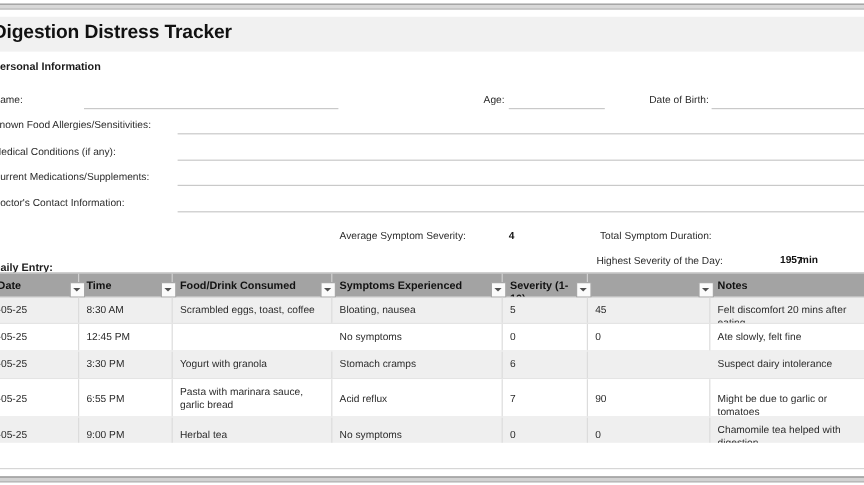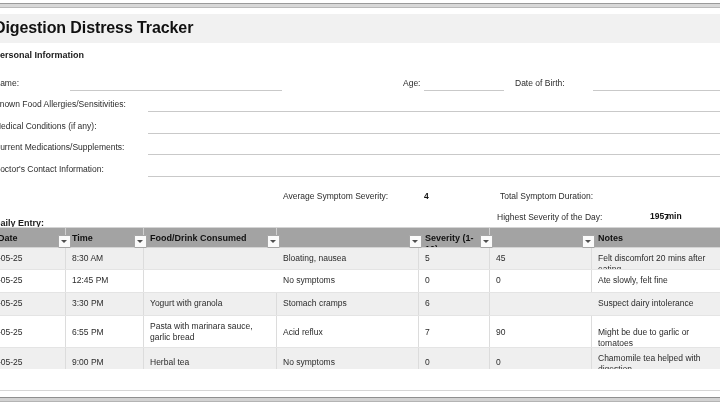--- a/index.html
+++ b/index.html
@@ -24,21 +24,21 @@
   #sec-daily{left:-6px;top:218px;}
 
   
   .pi-label{position:absolute;font-size:8.5px;color:#2b2b2b;white-space:nowrap;}
   .pi-line{position:absolute;height:0;border-bottom:1px solid #c9c9c9;}
 
   #lbl-name{left:-6px;top:78px;}
   #line-name{left:70px;top:90px;width:212px;}
   #lbl-age{left:403px;top:78px;}
   #line-age{left:424px;top:90px;width:80px;}
-  #lbl-dob{left:515px;top:78px;}
+  #lbl-dob{left:541px;top:78px;}
   #line-dob{left:593px;top:90px;width:127px;}
 
   #lbl-allerg{left:-6px;top:99px;}
   #line-allerg{left:148px;top:111px;width:572px;}
   #lbl-medcond{left:-6px;top:121px;}
   #line-medcond{left:148px;top:133px;width:572px;}
   #lbl-meds{left:-6px;top:142px;}
   #line-meds{left:148px;top:154px;width:572px;}
   #lbl-doc{left:-6px;top:164px;}
   #line-doc{left:148px;top:176px;width:572px;}
@@ -130,34 +130,36 @@
   <div class="sum-label" id="sum-l3">Highest Severity of the Day:</div>
   <div class="sum-value" id="sum-v3">7</div>
 
   <div class="sec-head" id="sec-daily">Daily Entry:</div>
 
   <div class="tbl">
     <div class="row hrow">
       <div class="cell c0">Date</div>
       <div class="cell c1">Time</div>
       <div class="cell c2">Food/Drink Consumed</div>
+      <div class="cell c3">Symptoms Experienced</div>
       <div class="cell c4">Severity (1-10)</div>
       <div class="cell c6">Notes</div>
 
       <div class="filt" id="f0"></div>
       <div class="filt" id="f1"></div>
       <div class="filt" id="f2"></div>
       <div class="filt" id="f3"></div>
       <div class="filt" id="f4"></div>
       <div class="filt" id="f5"></div>
     </div>
 
     <div class="row drow odd" style="height:22px">
       <div class="cell c0">-05-25</div>
       <div class="cell c1">8:30 AM</div>
+      <div class="cell c2">Scrambled eggs, toast, coffee</div>
       <div class="cell c3">Bloating, nausea</div>
       <div class="cell c4">5</div>
       <div class="cell c5">45</div>
       <div class="cell c6">Felt discomfort 20 mins after eating</div>
     </div>
 
     <div class="row drow even" style="height:23px">
       <div class="cell c0">-05-25</div>
       <div class="cell c1">12:45 PM</div>
       <div class="cell c3">No symptoms</div>

